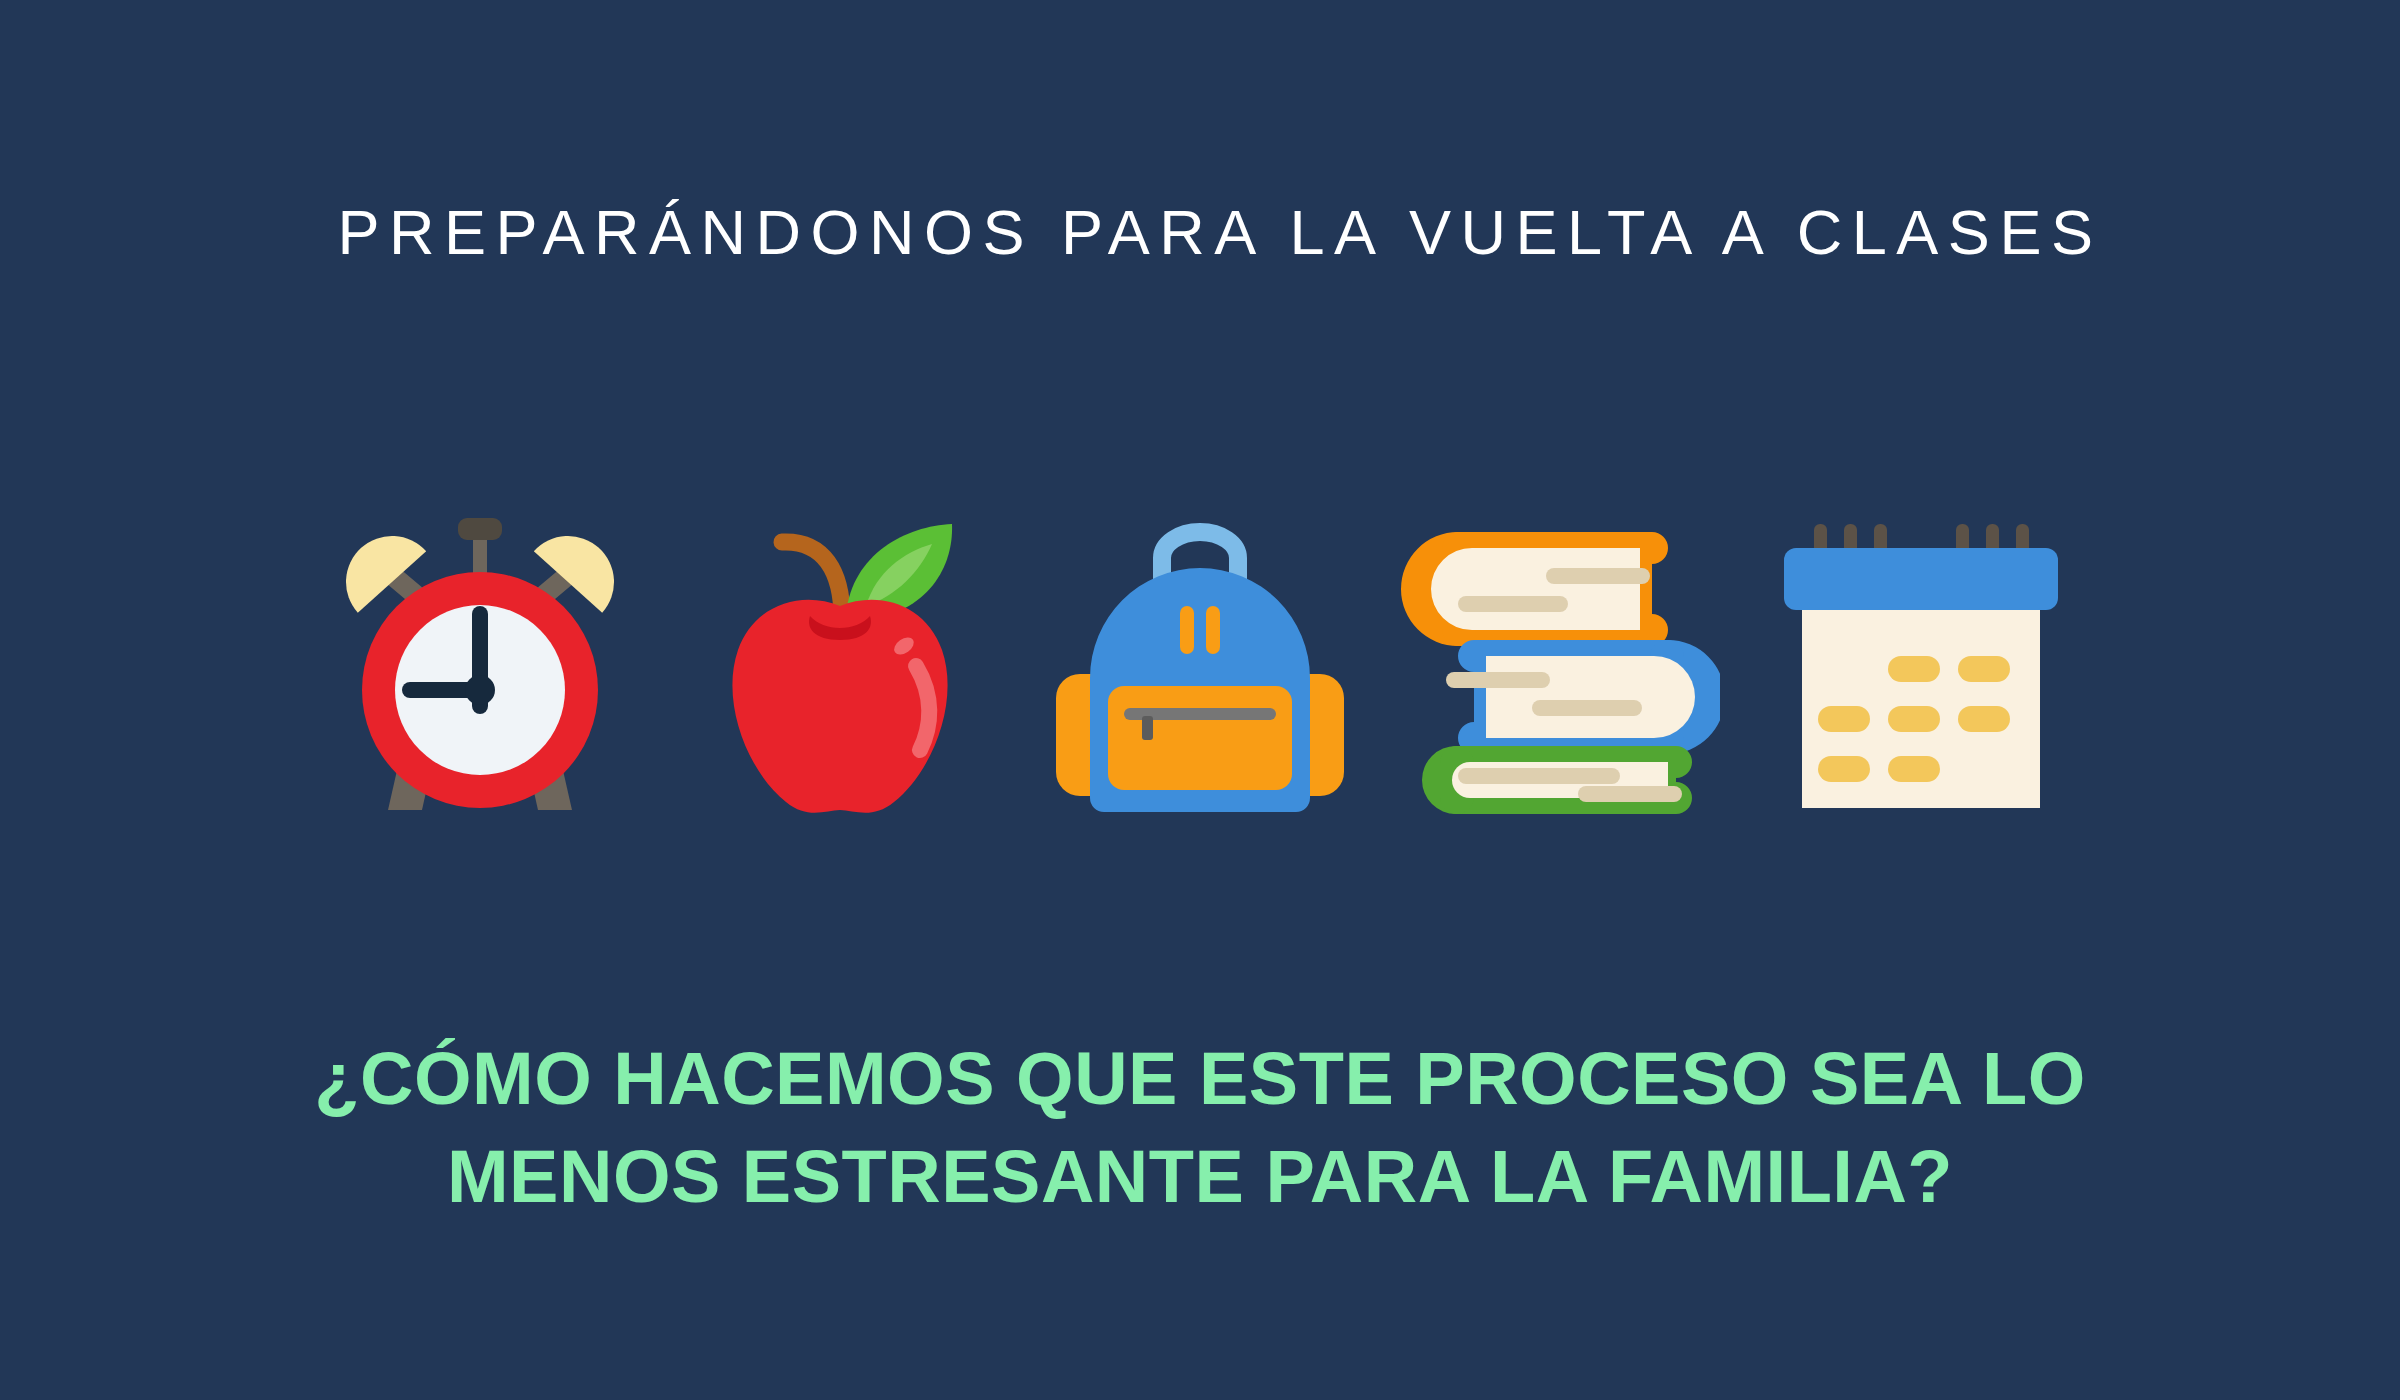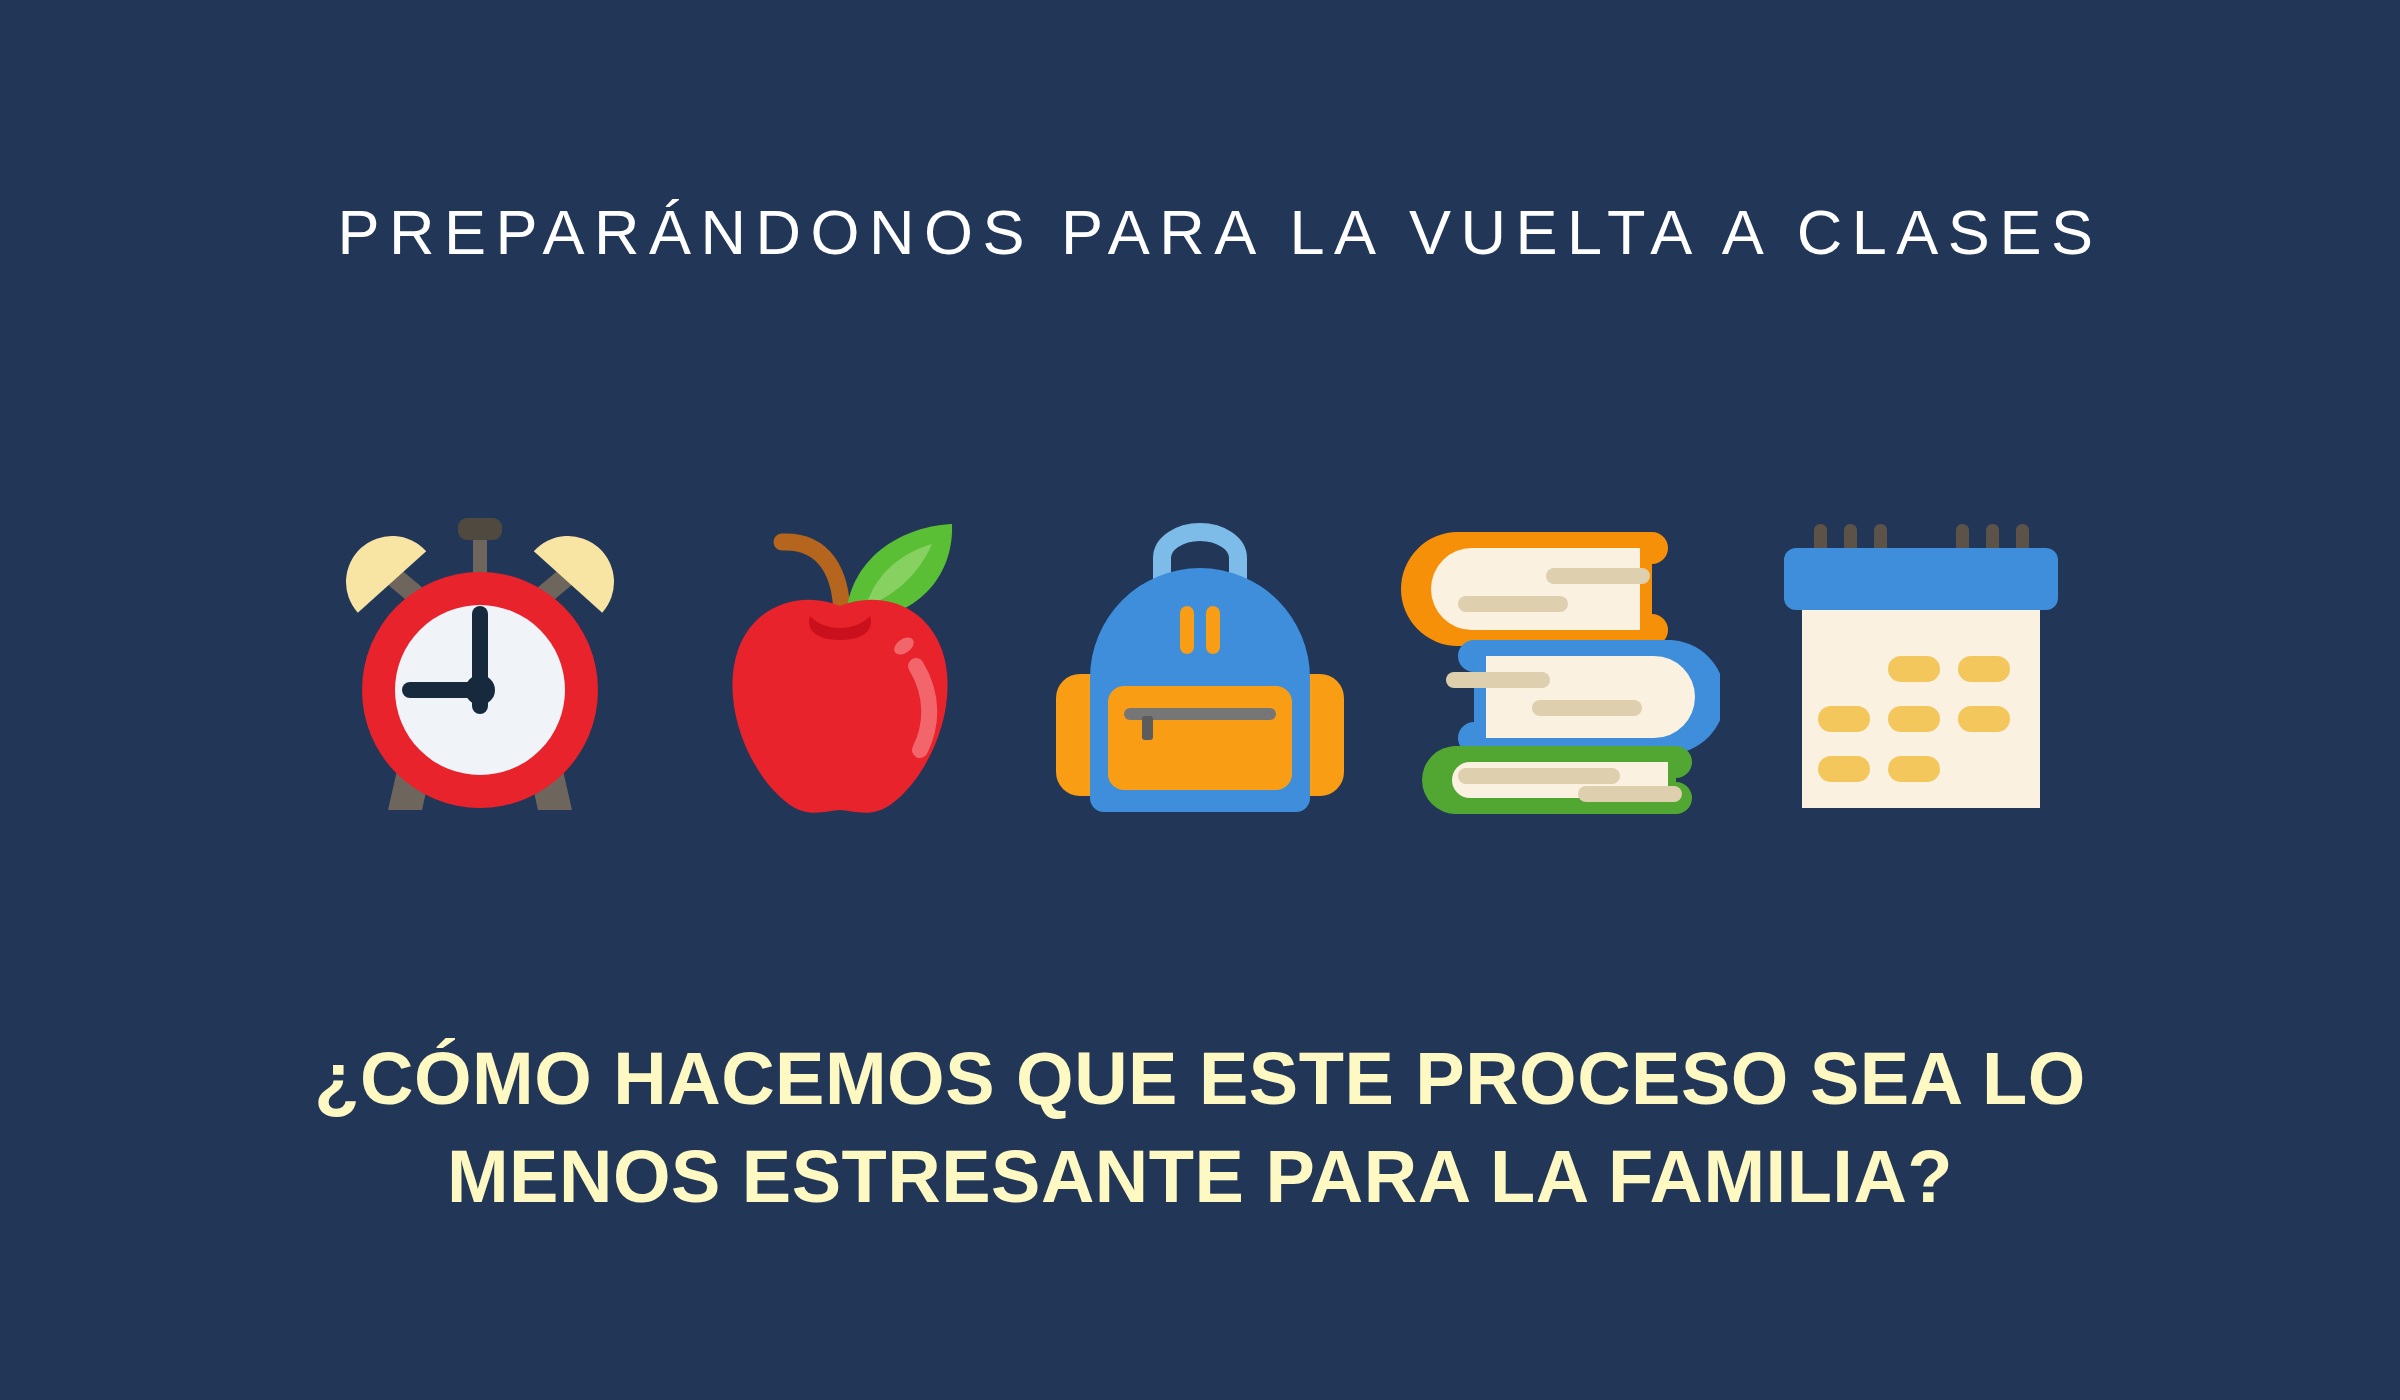--- a/index.html
+++ b/index.html
@@ -53,21 +53,21 @@
     justify-content: center;
   }
 
   
   .bottom-heading {
     position: absolute;
     top: 1030px;
     left: 0;
     width: 2400px;
     text-align: center;
-    color: #fef9c3;
+    color: #86efac;
     font-family: "Liberation Sans", sans-serif;
     font-size: 74px;
     font-weight: 700;
     letter-spacing: 0.5px;
     line-height: 1.32;
     padding: 0 230px;
     box-sizing: border-box;
   }
 </style>
 </head>

